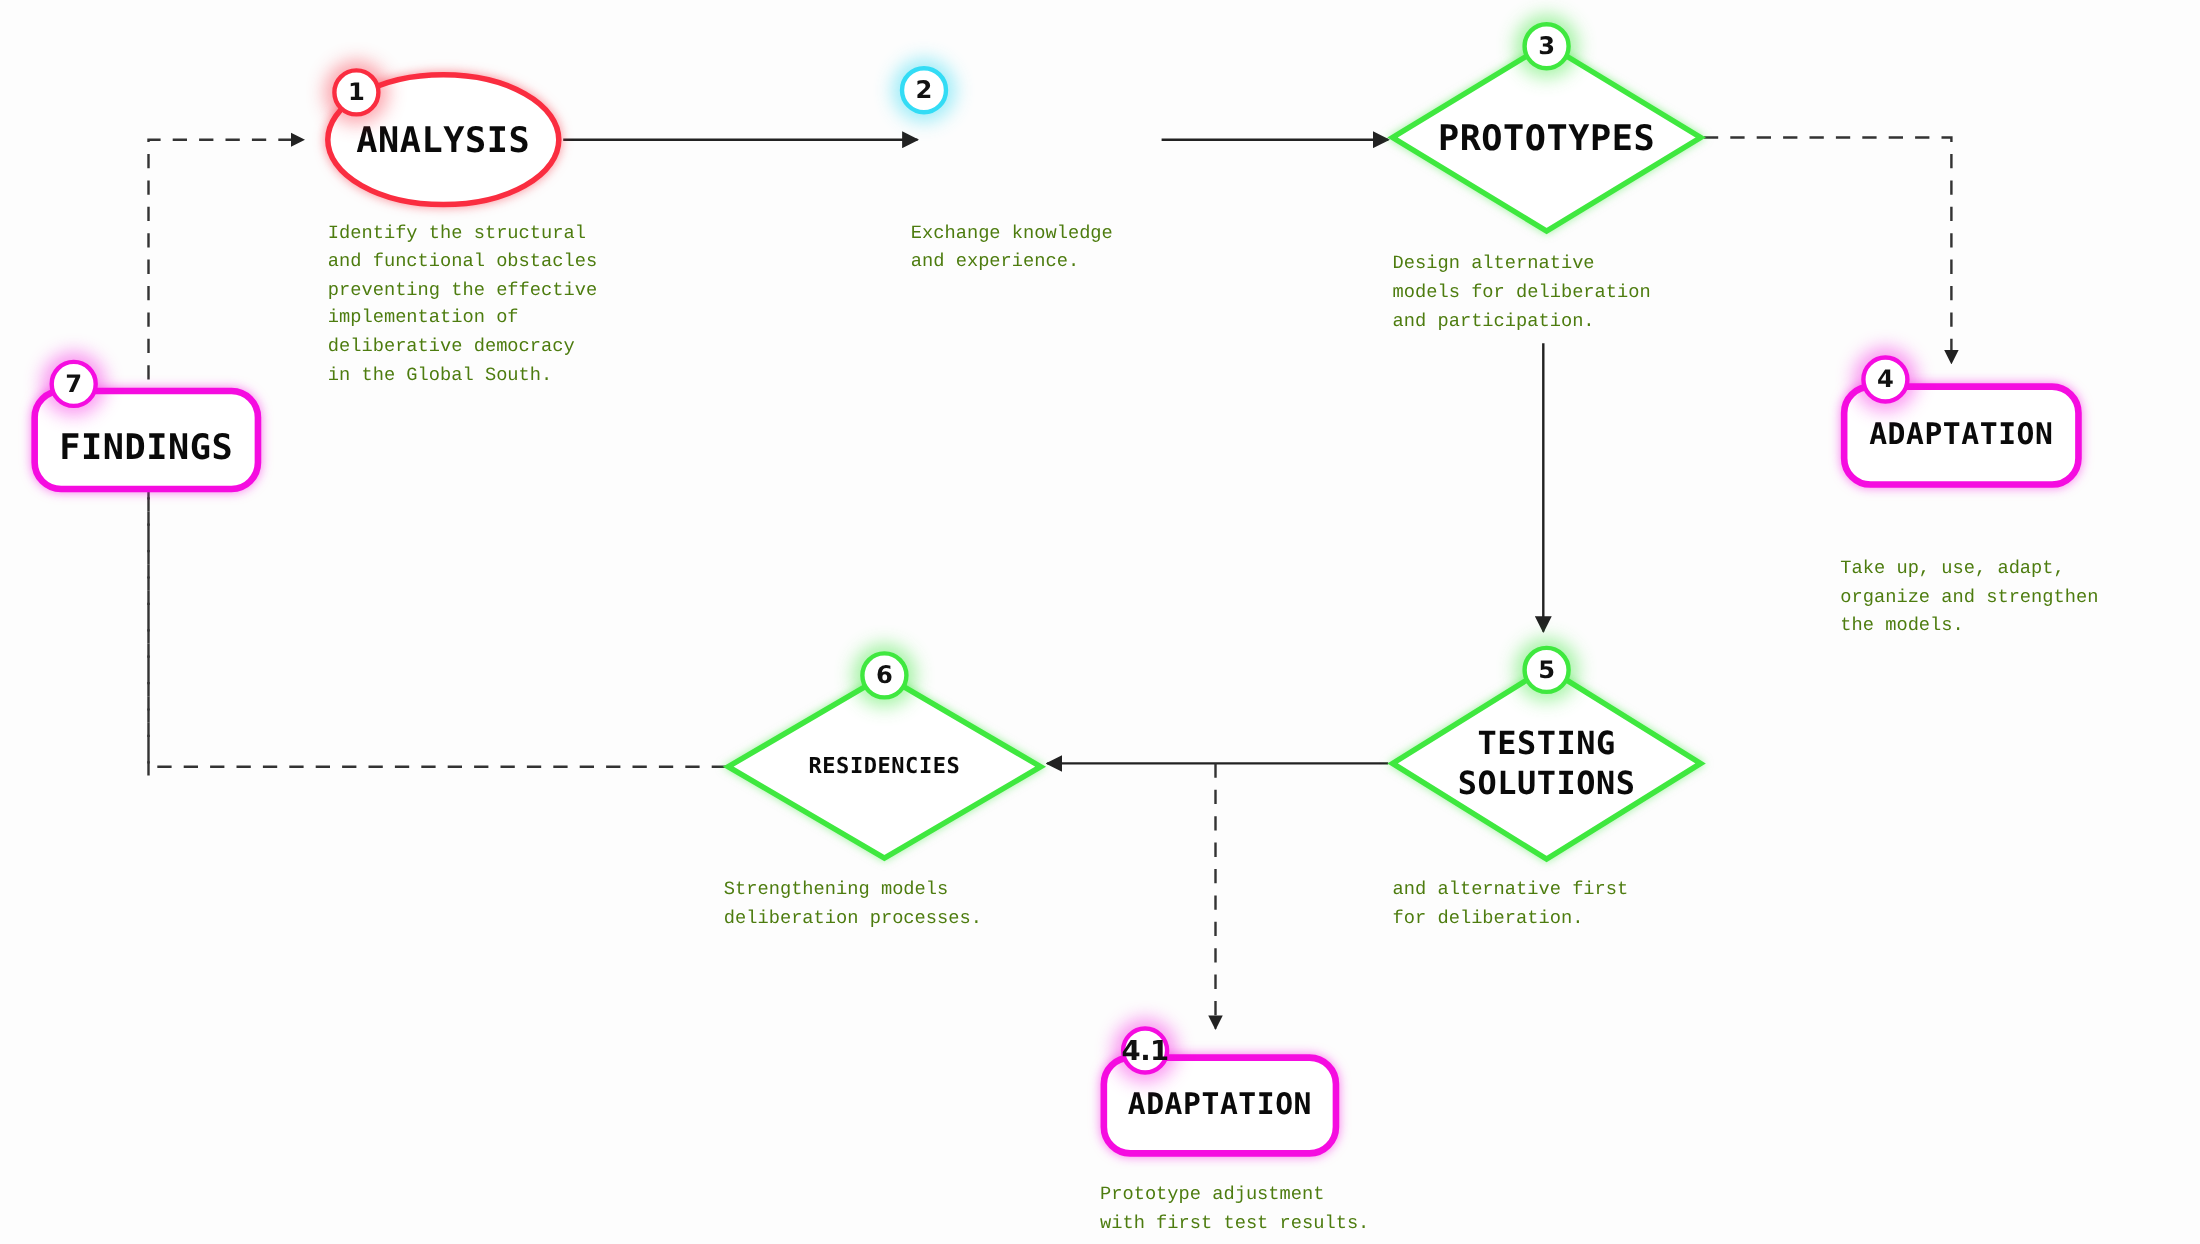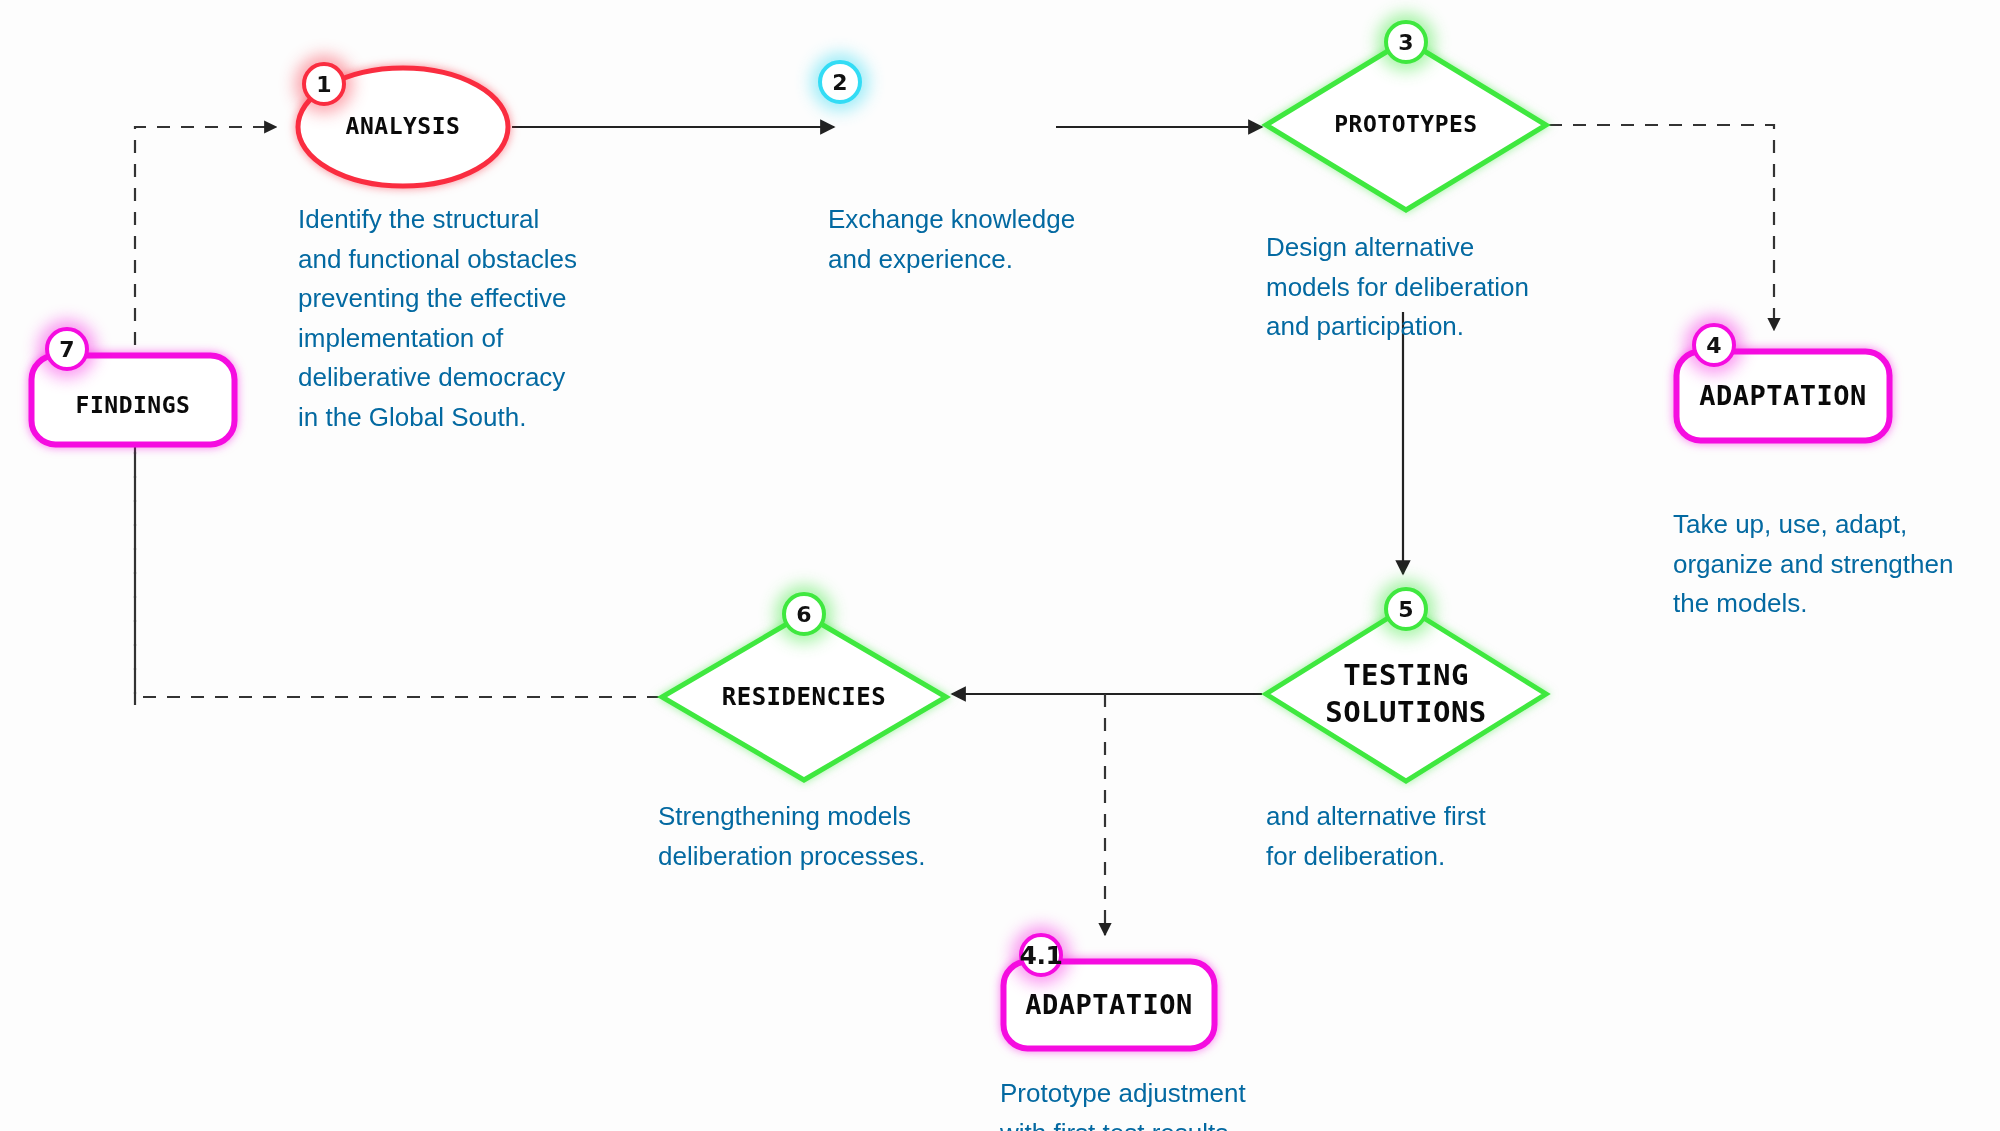--- a/index.html
+++ b/index.html
@@ -34,33 +34,33 @@
     left: 0; top: 0;
     width: 100%;
     height: 100%;
     display: flex;
     align-items: center;
     justify-content: center;
     flex-direction: column;
     color: #0a0a0a;
     font-family: "DejaVu Sans Mono", "Liberation Mono", monospace;
     font-weight: 700;
-    font-size: 23px;
+    font-size: 32px;
     letter-spacing: 0.5px;
     line-height: 1.28;
     white-space: pre;
     text-align: center;
     pointer-events: none;
   }
   .node-label.two-line { font-size: 29px; }
   .desc {
     position: absolute;
-    color: #0369a1;
-    font-family: Liberation Sans, sans-serif;
-    font-size: 26px;
+    color: #4d7c0f;
+    font-family: Liberation Mono, monospace;
+    font-size: 17px;
     line-height: 1.52;
     white-space: pre;
     letter-spacing: 0px;
   }
   .badge {
     position: absolute;
     width: 44px;
     height: 44px;
     border-radius: 50%;
     background: #ffffff;
@@ -178,21 +178,21 @@
     </div>
   </div>
   <div class="badge badge-green" style="left:1384px; top:587px;">5</div>
   <div class="desc" style="left:1266px; top:797px;">and alternative first
 for deliberation.</div>
 
   <div class="node" style="left:658px; top:610px; width:292px; height:174px;">
     <svg class="shape-svg" width="292" height="174">
       <polygon points="146,4 288,87 146,170 4,87" fill="#ffffff" stroke="#3fe83f" stroke-width="5" style="filter: drop-shadow(0 0 4px rgba(63,232,63,0.5));"></polygon>
     </svg>
-    <div class="node-label" style="font-size:24px;">RESIDENCIES</div>
+    <div class="node-label" style="font-size:20px;">RESIDENCIES</div>
   </div>
   <div class="badge badge-green" style="left:782px; top:592px;">6</div>
   <div class="desc" style="left:658px; top:797px;">Strengthening models
 deliberation processes.</div>
 
   <div class="node" style="left:28px; top:352px; width:210px; height:108px;text-decoration:underline;">
     <svg class="shape-svg" width="210" height="96">
       <rect x="3.5" y="3.5" width="203" height="89" rx="24" ry="24" fill="#ffffff" stroke="#f50ce0" stroke-width="6" style="filter: drop-shadow(0 0 5px rgba(245,12,224,0.55));"></rect>
     </svg>
     <div class="node-label">FINDINGS</div>

